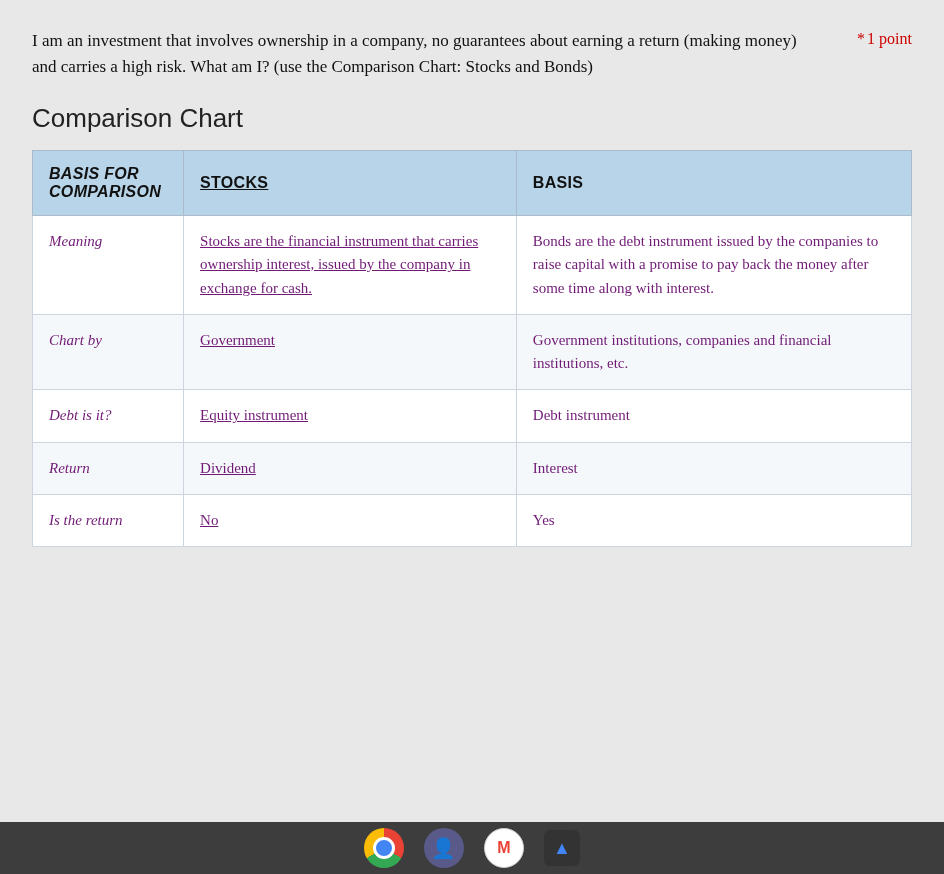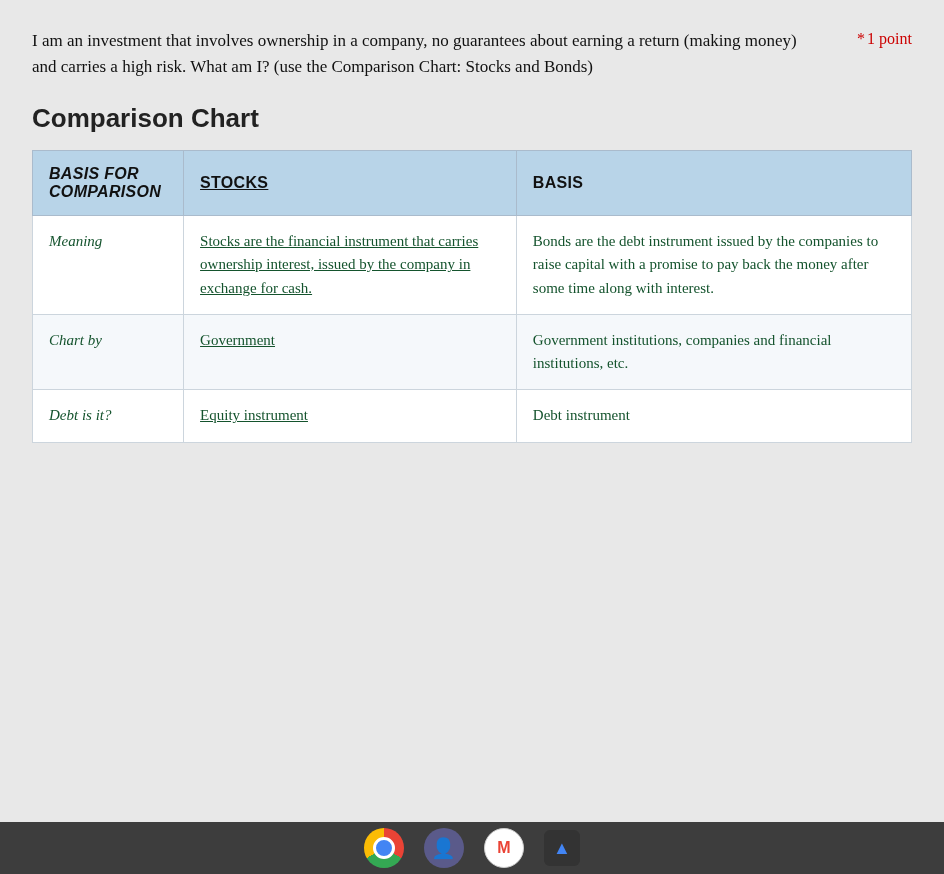--- a/index.html
+++ b/index.html
@@ -45,21 +45,21 @@
       font-family: Liberation Serif, serif;
     }
 
     .point-star {
       color: #c00;
       margin-right: 2px;
     }
 
     .chart-title {
       font-size: 26px;
-      font-weight: bold;
+      font-weight: normal;
       color: #222;
       margin-bottom: 16px;
       font-family: Arial, sans-serif;
     }
 
     .comparison-table {
       width: 100%;
       border-collapse: collapse;
       border: 1px solid #3b82f6;
       background: #fff;
@@ -76,21 +76,21 @@
       font-family: Arial, sans-serif;
       letter-spacing: 0.02em;
     }
 
     .comparison-table tbody tr td {
       padding: 14px 16px;
       vertical-align: top;
       font-size: 15px;
       line-height: 1.55;
       border: 1px solid #ccd5dd;
-      color: #14532d;
+      color: #701a75;
     }
 
     .comparison-table tbody tr:nth-child(even) {
       background-color: #f5f8fb;
     }
 
     .comparison-table tbody tr:nth-child(odd) {
       background-color: #ffffff;
     }
 
@@ -195,20 +195,30 @@
         <tr>
           <td class="col-basis">Chart by</td>
           <td class="col-stocks">Government</td>
           <td class="col-bonds">Government institutions, companies and financial institutions, etc.</td>
         </tr>
         <tr>
           <td class="col-basis">Debt is it?</td>
           <td class="col-stocks">Equity instrument</td>
           <td class="col-bonds">Debt instrument</td>
         </tr>
+        <tr>
+          <td class="col-basis">Return</td>
+          <td class="col-stocks">Dividend</td>
+          <td class="col-bonds">Interest</td>
+        </tr>
+        <tr>
+          <td class="col-basis">Is the return</td>
+          <td class="col-stocks">No</td>
+          <td class="col-bonds">Yes</td>
+        </tr>
       </tbody>
   </table>
 
 </div>
 
 <div class="taskbar">
   <div class="taskbar-icon chrome"></div>
   <div class="taskbar-icon person" style="color:white; font-size:20px;">👤</div>
   <div class="taskbar-icon gmail" style="color:#EA4335; font-weight:bold; font-size:16px; font-family:Arial;">M</div>
   <div class="taskbar-icon dark-rect" style="color:#4285f4; font-size:18px;">▲</div>

